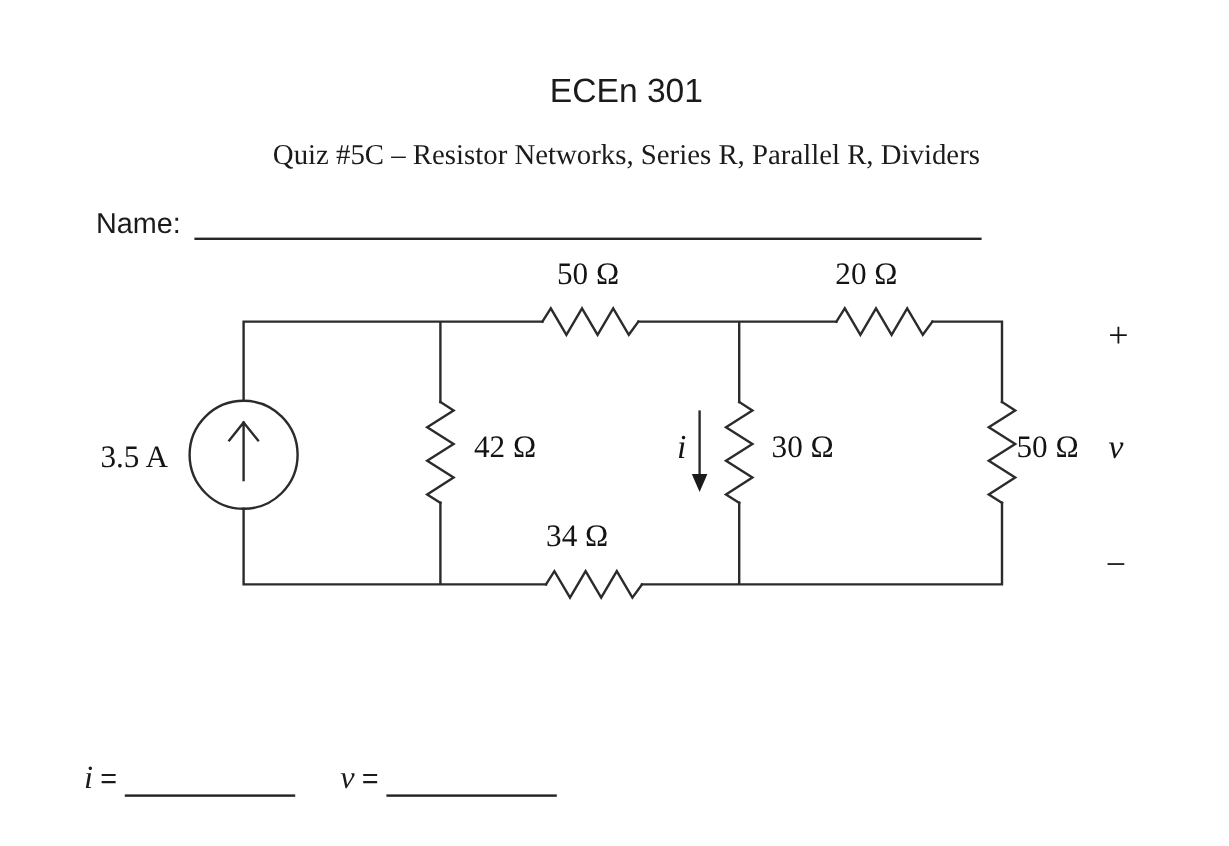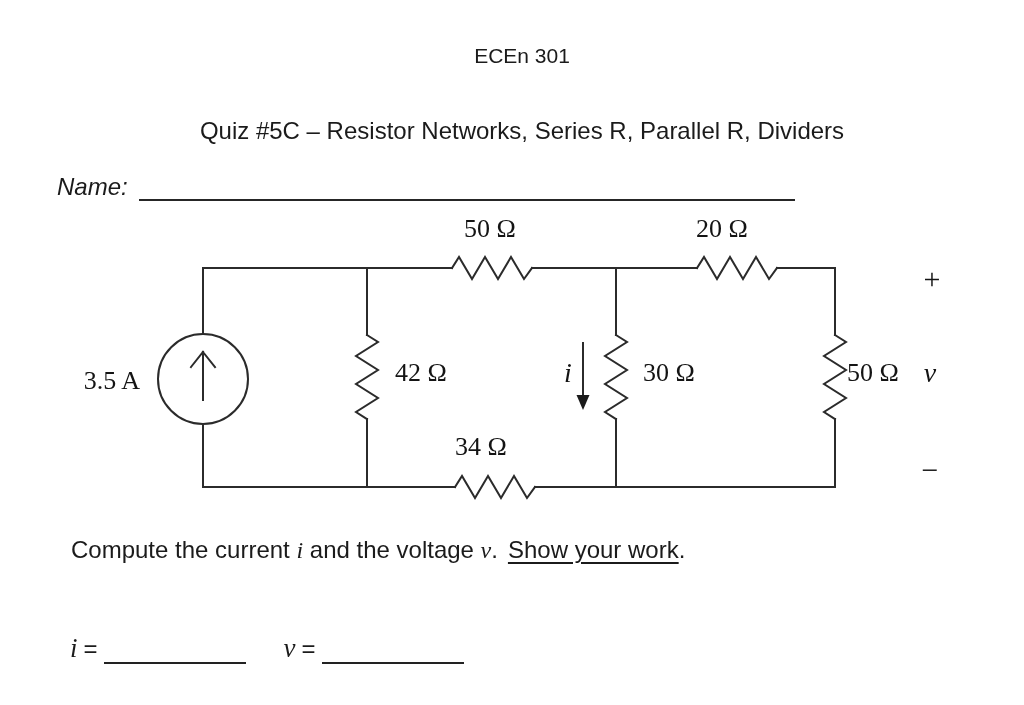--- a/index.html
+++ b/index.html
@@ -2,23 +2,23 @@
 <html><head>
 <meta charset="utf-8">
 <style>
   html,body{margin:0;padding:0;}
   body{
     width:1024px;height:705px;position:relative;background:#ffffff;
     font-family:"Liberation Sans",sans-serif;color:#1b1b1b;overflow:hidden;
   }
   .abs{position:absolute;}
   .centerline{position:absolute;left:20px;width:1004px;text-align:center;}
-  .title{top:44px;font-size:21px;}
-  .subtitle{top:117px;font-size:24px;}
-  .name-row{top:173px;left:57px;font-size:24px;font-style:italic;}
+  .title{top:60px;font-size:28px;}
+  .subtitle{top:117px;font-size:24px;font-family:Liberation Serif, serif;}
+  .name-row{top:173px;left:80px;font-size:24px;}
   .name-blank{display:inline-block;width:656px;border-bottom:2px solid #262626;vertical-align:-6px;margin-left:11px;}
   .question{top:535px;left:71px;font-size:24px;line-height:30.5px;}
   .ser-it{font-family:"Liberation Serif",serif;font-style:italic;}
   .show-work{margin-left:10px;text-decoration:underline;text-underline-offset:4px;text-decoration-thickness:2px;}
   .answers-row{top:633px;left:70px;font-size:24px;}
   .answers-row .ser-it{font-size:27px;}
   .answers-row .eq{margin:0 6px 0 6px;}
   .answer-blank{display:inline-block;width:142px;border-bottom:2.5px solid #222222;vertical-align:-7px;}
   .gap38{margin-right:38px;}
   svg.circuit{position:absolute;left:0;top:0;}
@@ -70,18 +70,17 @@
   <text x="643" y="381">30 Ω</text>
   <text x="847" y="381">50 Ω</text>
   <text x="481" y="455" text-anchor="middle">34 Ω</text>
   <text class="var" x="568" y="382" text-anchor="middle">i</text>
   <text class="var" x="930" y="382" text-anchor="middle">v</text>
   <text class="plus" x="932" y="289" text-anchor="middle">+</text>
   <text class="plus" x="930" y="480" text-anchor="middle">−</text>
 </svg>
 
 <div class="abs question">
-  <div><span>Compute the current </span><span class="ser-it">i</span><span> and the voltage </span><span class="ser-it">v</span><span>.</span><span class="show-work">Show your work</span><span>.</span></div>
 </div>
 
 <div class="abs answers-row">
   <span class="ser-it">i</span><span class="eq">=</span><span class="answer-blank gap38"></span><span class="ser-it">v</span><span class="eq">=</span><span class="answer-blank"></span>
 </div>
 
 </body></html>

